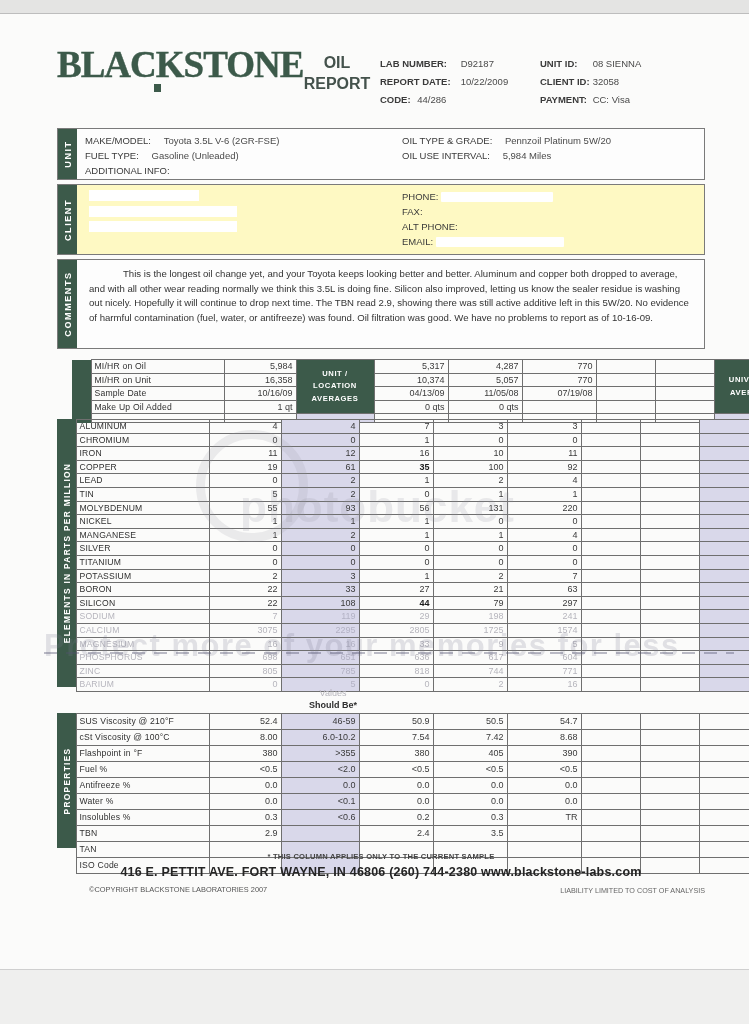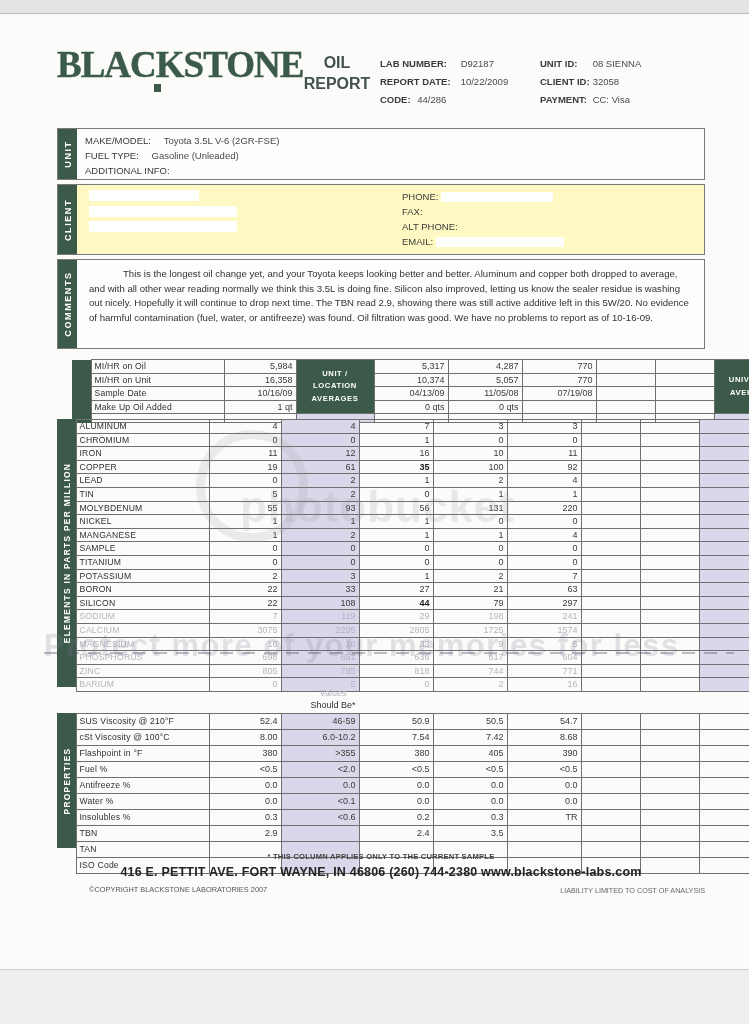--- a/index.html
+++ b/index.html
@@ -113,21 +113,21 @@
     position:absolute; left:50%; top:50%;
     transform:translate(-50%,-50%) rotate(-90deg);
     white-space:nowrap; font-size:8.4px; font-weight:bold; letter-spacing:1.3px;
   }
 
   .vals-should {
     position:absolute; left:258px; top:673px; width:150px;
     text-align:center; font-size:9px; line-height:12px;
   }
   .vals-should .l1 { color:#b5b4bc; }
-  .vals-should .l2 { color:#2f2f2f; font-weight:normal; }
+  .vals-should .l2 { color:#2f2f2f; font-weight:bold; }
 
   .props-wrap { position:absolute; left:57px; top:699px; width:648px; }
   .pr-side {
     position:absolute; left:0; top:0; width:19px; height:135px;
     background:#3c5a4a; color:#fff;
   }
   .pr-side span {
     position:absolute; left:50%; top:50%;
     transform:translate(-50%,-50%) rotate(-90deg);
     white-space:nowrap; font-size:8.4px; font-weight:bold; letter-spacing:1.3px;
@@ -224,20 +224,30 @@
     </div>
     <div class="boxbody">
       <div class="unit-l">
         <div class="fld">
           <span class="k">MAKE/MODEL:</span>
           <span class="v" style="margin-left:10px">Toyota 3.5L V-6 (2GR-FSE)</span>
         </div>
         <div class="fld">
           <span class="k">FUEL TYPE:</span>
           <span class="v" style="margin-left:10px">Gasoline (Unleaded)</span>
+        </div>
+      </div>
+      <div class="unit-r">
+        <div class="fld">
+          <span class="k">OIL TYPE &amp; GRADE:</span>
+          <span class="v" style="margin-left:10px">Pennzoil Platinum 5W/20</span>
+        </div>
+        <div class="fld">
+          <span class="k">OIL USE INTERVAL:</span>
+          <span class="v" style="margin-left:10px">5,984 Miles</span>
         </div>
       </div>
       <div class="unit-extra fld">
         <span class="k">ADDITIONAL INFO:</span>
         <span class="v" style="margin-left:10px"></span>
       </div>
     </div>
   </div>
 
   <div class="box client-box">
@@ -466,21 +476,21 @@
             <td class="num avgcol">2</td>
             <td class="num">1</td>
             <td class="num">1</td>
             <td class="num">4</td>
             <td class="num"></td>
             <td class="num"></td>
             <td class="num avgcol">0</td>
           </tr>
           <tr>
             <td class="" style="border: none; background: transparent;"></td>
-            <td class="lbl-cell">SAMPLE</td>
+            <td class="lbl-cell">SILVER</td>
             <td class="num">0</td>
             <td class="num avgcol">0</td>
             <td class="num">0</td>
             <td class="num">0</td>
             <td class="num">0</td>
             <td class="num"></td>
             <td class="num"></td>
             <td class="num avgcol">0</td>
           </tr>
           <tr>

